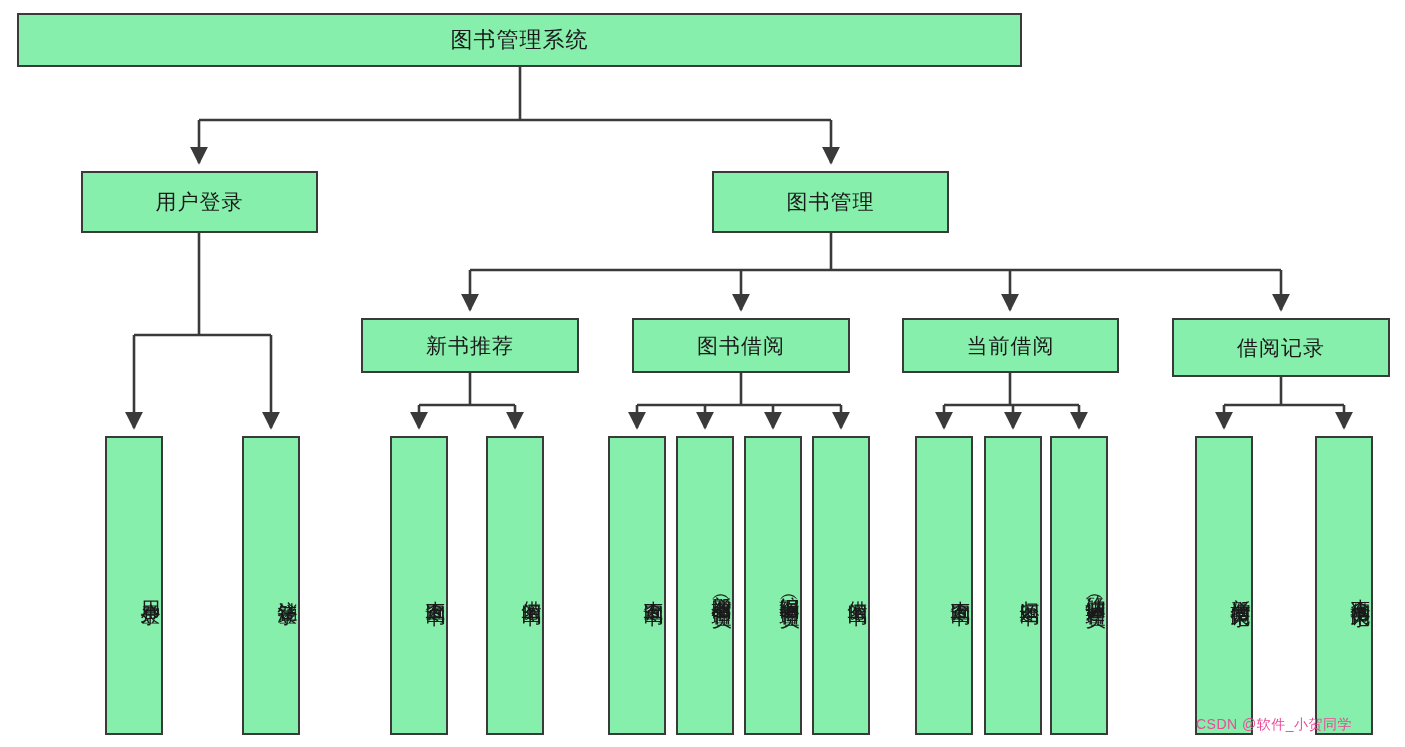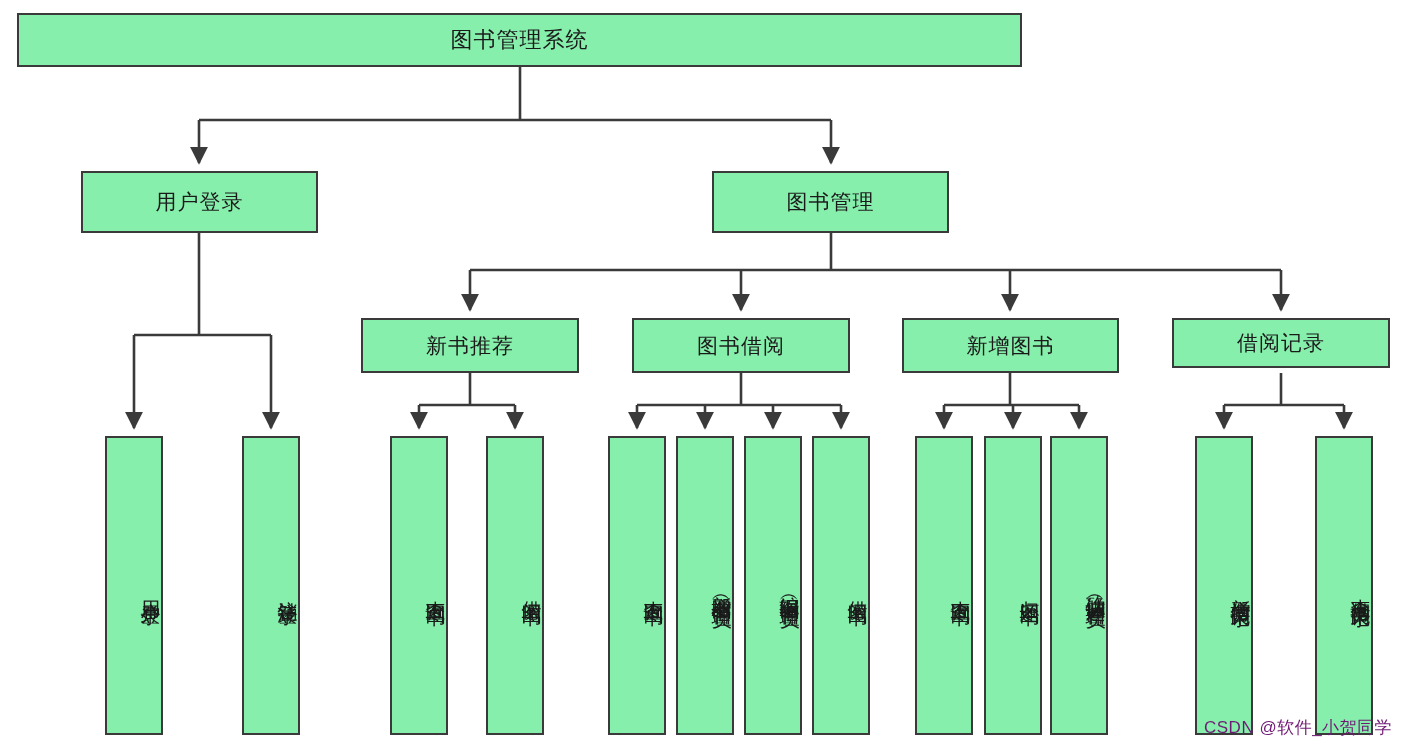--- a/index.html
+++ b/index.html
@@ -49,26 +49,25 @@
     text-orientation: upright;
     align-items: flex-start;
     justify-content: center;
     font-size: 20px;
     line-height: 1.05;
     letter-spacing: 2px;
     padding-top: 6px;
   }
   .watermark {
     position: absolute;
-    font-size: 17px;
-    color: #701a75;
+    font-size: 14px;
+    color: #ec4899;
     letter-spacing: 0.5px;
     white-space: nowrap;
     pointer-events: none;
-    padding-left: 8px;
   }
 </style>
 </head>
 <body>
 
 <div id="canvas">
 
   <svg id="edges" viewBox="0 0 1405 747" xmlns="http://www.w3.org/2000/svg">
     <defs>
       <marker id="arrow" viewBox="0 0 10 10" refX="9" refY="5" markerWidth="7" markerHeight="7" orient="auto-start-reverse">
@@ -119,22 +118,22 @@
     </g>
   </svg>
 
   <div class="node horiz root" style="left:17px; top:13px; width:1005px; height:54px;">图书管理系统</div>
 
   <div class="node horiz" style="left:81px; top:171px; width:237px; height:62px;">用户登录</div>
   <div class="node horiz" style="left:361px; top:318px; width:218px; height:55px;">新书推荐</div>
 
   <div class="node horiz" style="left:712px; top:171px; width:237px; height:62px;">图书管理</div>
   <div class="node horiz" style="left:632px; top:318px; width:218px; height:55px;">图书借阅</div>
-  <div class="node horiz" style="left:902px; top:318px; width:217px; height:55px;">新增图书</div>
-  <div class="node horiz" style="left:1172px; top:318px; width:218px; height:50px;">借阅记录</div>
+  <div class="node horiz" style="left:902px; top:318px; width:217px; height:55px;">当前借阅</div>
+  <div class="node horiz" style="left:1172px; top:318px; width:218px; height:59px;">借阅记录</div>
 
   <div class="node vert" style="left:105px; top:436px; width:58px; height:299px;">用户登录</div>
   <div class="node vert" style="left:242px; top:436px; width:58px; height:299px;">注销登录</div>
 
   <div class="node vert" style="left:390px; top:436px; width:58px; height:299px;">查询图书</div>
   <div class="node vert" style="left:486px; top:436px; width:58px; height:299px;">借阅图书</div>
 
   <div class="node vert" style="left:608px; top:436px; width:58px; height:299px;">查询图书</div>
   <div class="node vert" style="left:676px; top:436px; width:58px; height:299px;">新增图书（管理员）</div>
   <div class="node vert" style="left:744px; top:436px; width:58px; height:299px;">编辑图书（管理员）</div>

